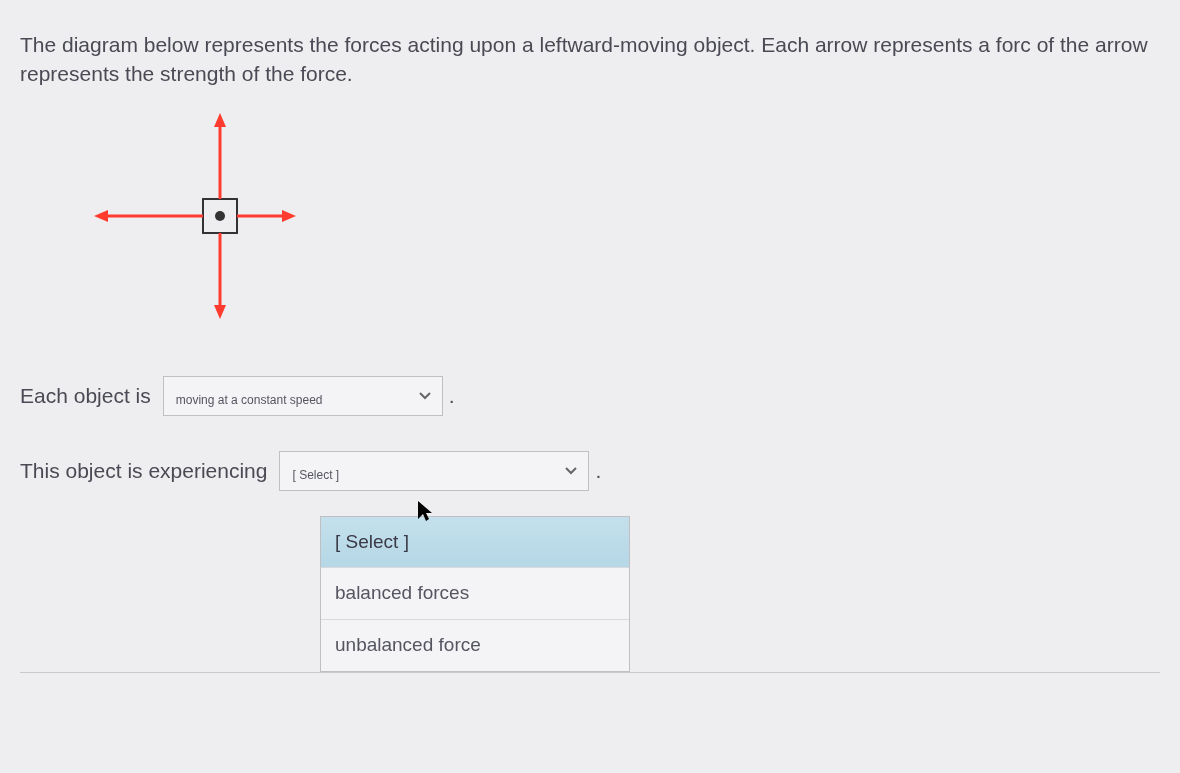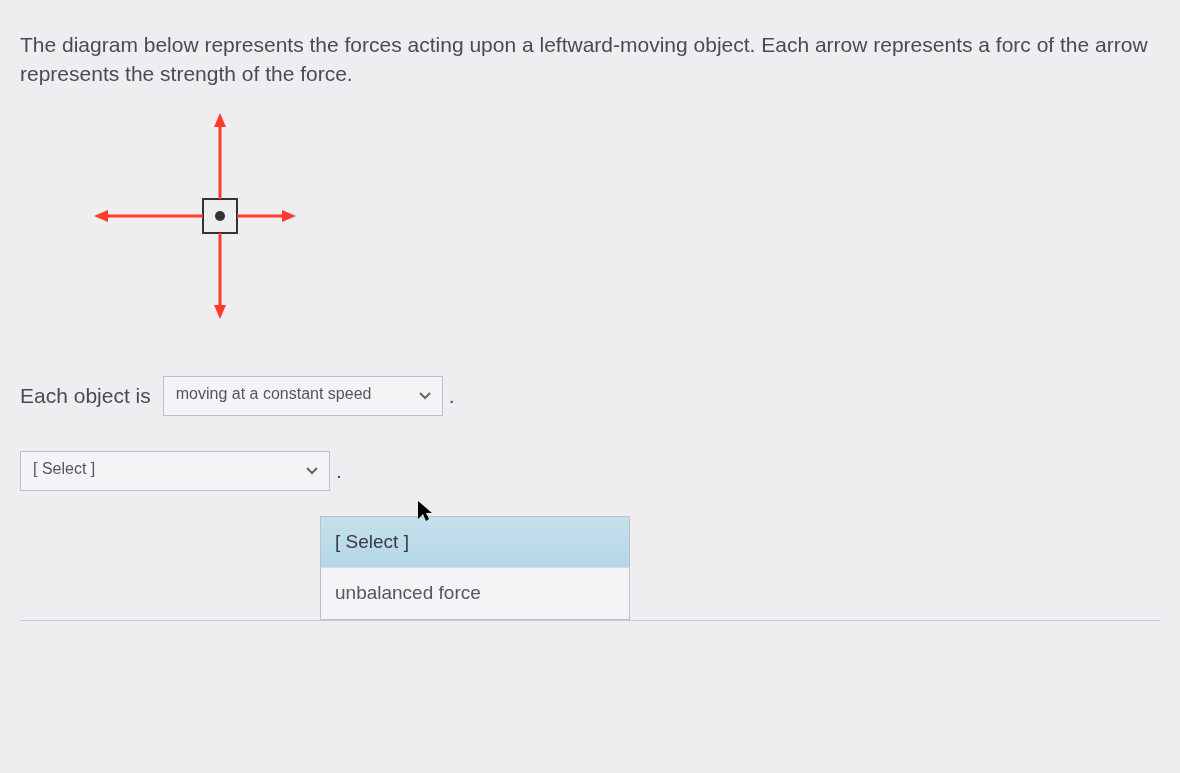--- a/index.html
+++ b/index.html
@@ -26,25 +26,25 @@
       font-size: 21px;
       color: #4a4a55;
     }
     .answer-row .label {
       margin-right: 12px;
     }
     .select-box {
       border: 1px solid #bfbfc4;
       background: #f4f4f6;
       padding: 6px 36px 6px 12px;
-      font-size: 16px;
+      font-size: 12px;
       color: #555562;
       position: relative;
       display: inline-flex;
-      align-items: flex-start;
+      align-items: flex-end;
       min-width: 280px;
       height: 40px;
     }
     .select-box.wide {
       min-width: 310px;
     }
     .chevron {
       position: absolute;
       right: 10px;
       top: 50%;
@@ -116,35 +116,37 @@
     <span class="chevron">
       <svg width="14" height="10" viewBox="0 0 14 10">
           <polyline points="2,2 7,7 12,2" fill="none" stroke="#666" stroke-width="2"></polyline>
         </svg>
     </span>
   </span>
   <span class="period">.</span>
 </div>
 
 <div class="answer-row">
+  <span class="label">This object is experiencing</span>
   <span class="select-box wide">
     <span>[ Select ]</span>
     <span class="chevron">
       <svg width="14" height="10" viewBox="0 0 14 10">
           <polyline points="2,2 7,7 12,2" fill="none" stroke="#666" stroke-width="2"></polyline>
         </svg>
     </span>
   </span>
   <span class="period">.</span>
 </div>
 
 <div class="dropdown-list">
   <div class="dropdown-option">[ Select ]
     <span class="cursor-icon">
       <svg width="18" height="24" viewBox="0 0 18 24">
         <polygon points="2,2 2,20 7,15 10,22 13,20 10,14 16,14" fill="#000"></polygon>
       </svg>
     </span>
   </div>
+  <div class="dropdown-option">balanced forces</div>
   <div class="dropdown-option">unbalanced force</div>
 </div>
 
 <hr class="hr-line">
 
 </body></html>

